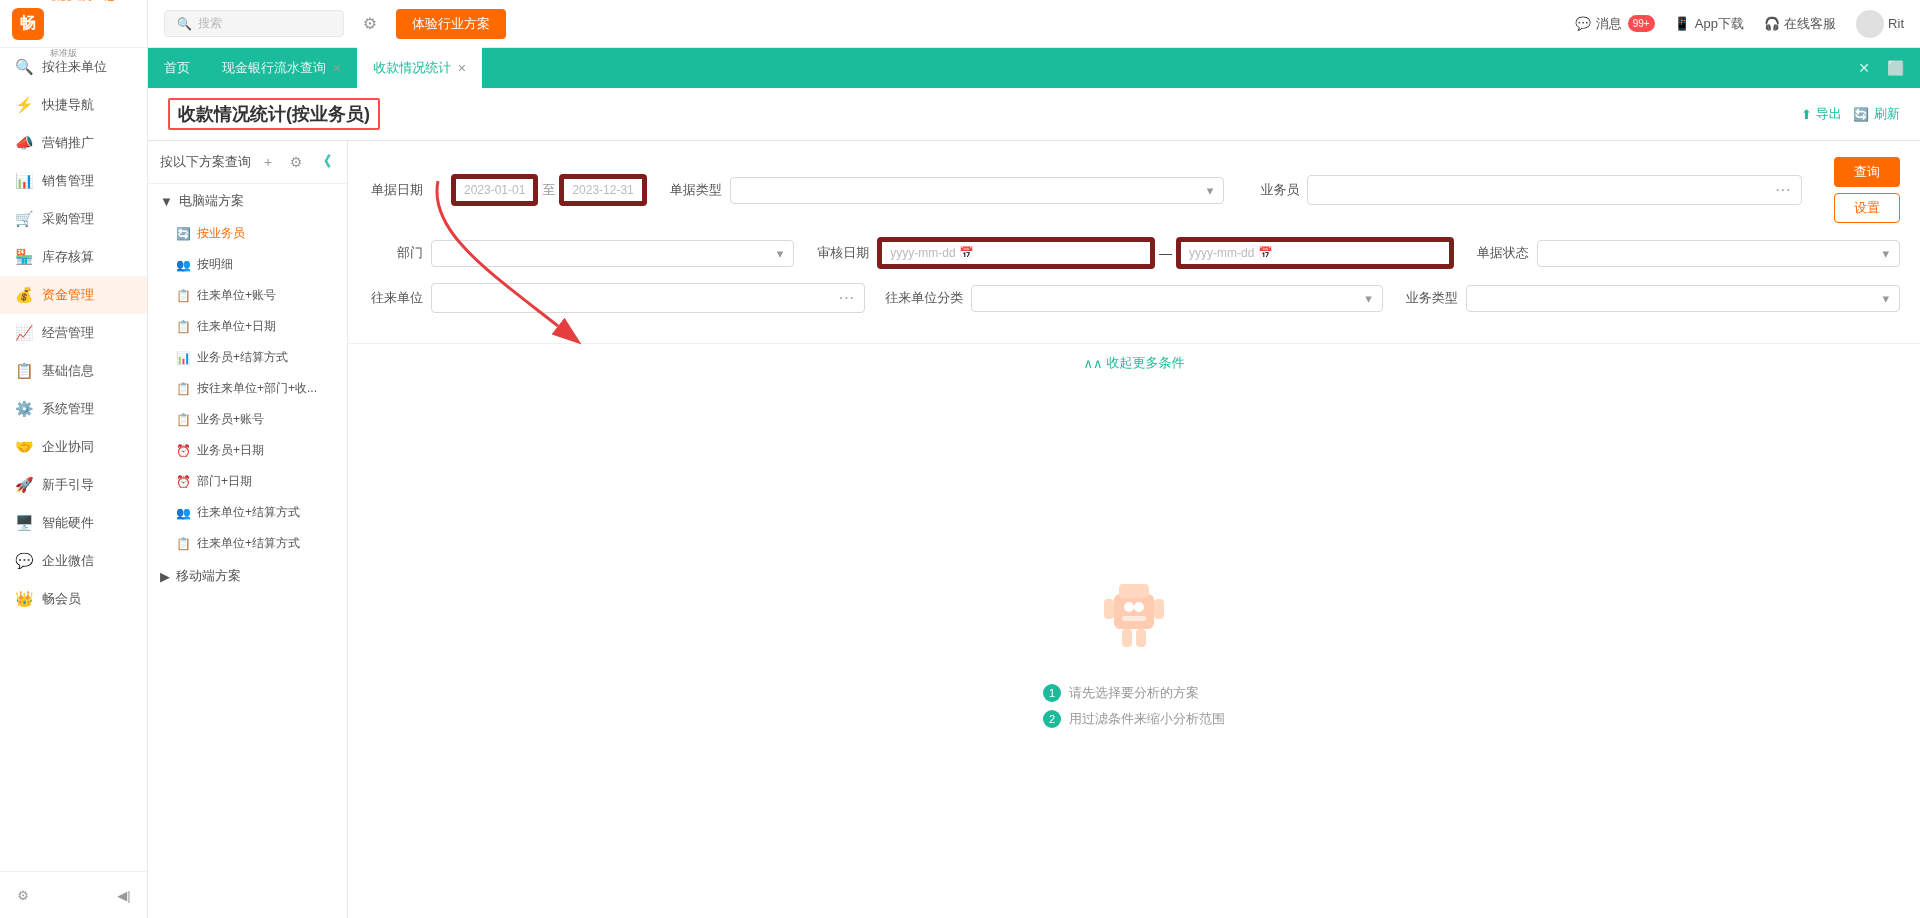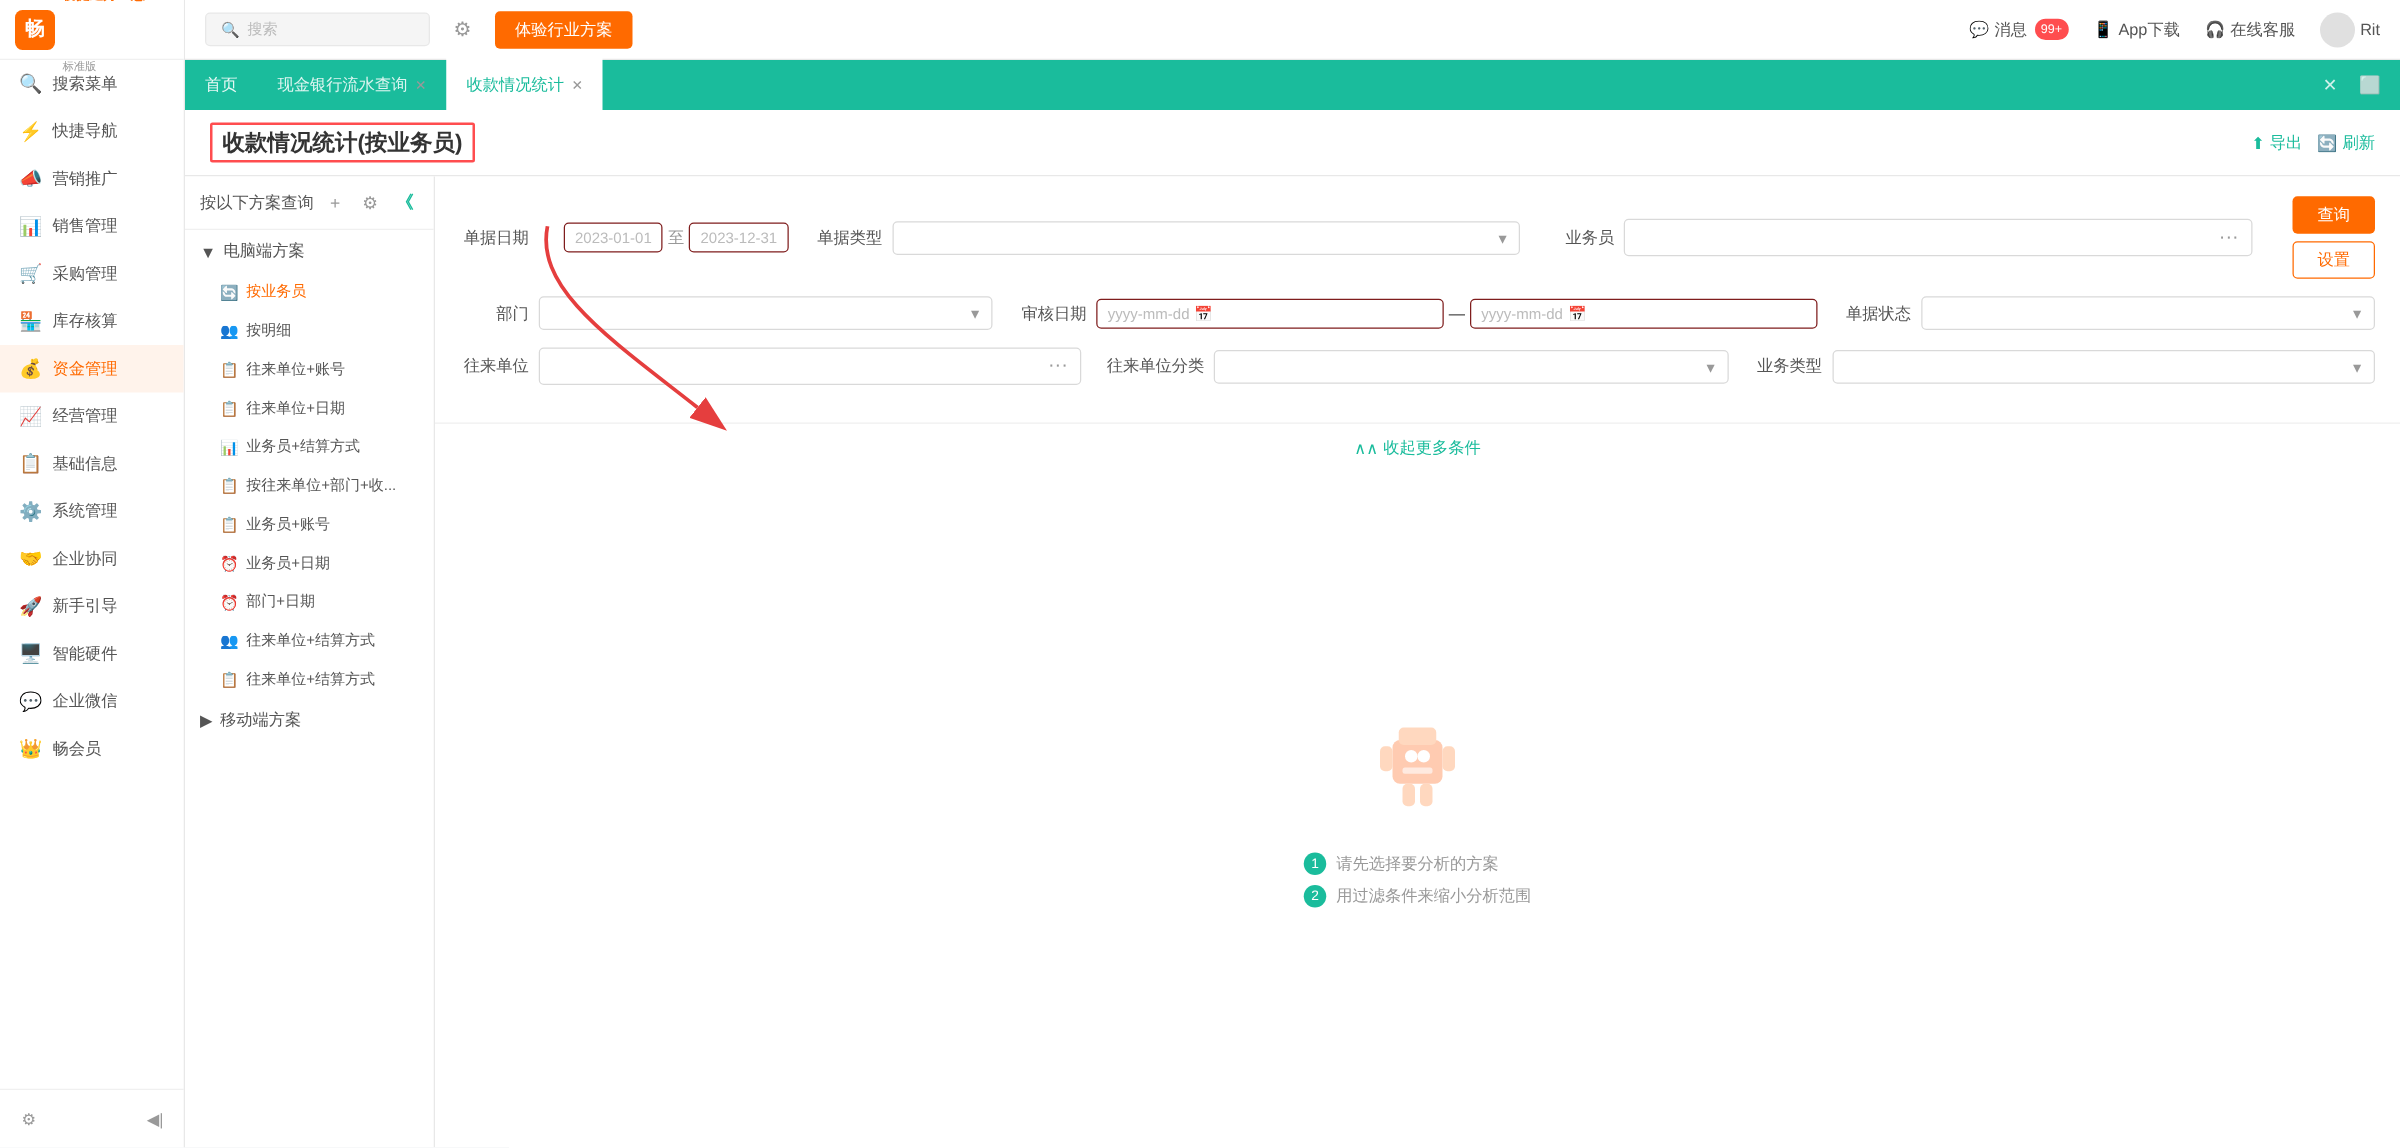--- a/index.html
+++ b/index.html
@@ -64,21 +64,21 @@
     
     .filter-area { flex: 1; background: #fff; overflow-y: auto; display: flex; flex-direction: column; }
     .filter-form { padding: 16px 20px; }
     .filter-row { display: flex; align-items: center; margin-bottom: 14px; gap: 20px; }
     .filter-field { display: flex; align-items: center; gap: 8px; flex: 1; }
     .filter-label { color: #555; font-size: 13px; white-space: nowrap; min-width: 55px; text-align: right; }
     .filter-input { flex: 1; border: 1px solid #d9d9d9; border-radius: 4px; padding: 5px 10px; font-size: 13px; color: #333; display: flex; align-items: center; justify-content: space-between; cursor: pointer; min-width: 120px; }
     .filter-input .arrow { color: #999; }
     .filter-date-btn { padding: 3px 8px; border: 1px solid #d9d9d9; border-radius: 4px; font-size: 12px; cursor: pointer; color: #555; }
     .filter-date-btn.active { background: #ff6a00; color: #fff; border-color: #ff6a00; }
-    .filter-date-input { border: 1px solid #7f1d1d; border-radius: 4px; padding: 4px 8px; font-size: 12px; color: #bbb; display: flex; align-items: center; gap: 4px; }
+    .filter-date-input { border: 5px solid #7f1d1d; border-radius: 4px; padding: 4px 8px; font-size: 12px; color: #bbb; display: flex; align-items: center; gap: 4px; }
     .date-sep { color: #999; }
     .btn-query { background: #ff6a00; color: #fff; border: none; border-radius: 4px; padding: 6px 20px; font-size: 13px; cursor: pointer; }
     .btn-settings { background: #fff; color: #ff6a00; border: 1px solid #ff6a00; border-radius: 4px; padding: 5px 16px; font-size: 13px; cursor: pointer; }
     .filter-actions { display: flex; flex-direction: column; gap: 6px; padding-left: 12px; }
     .collapse-bar { display: flex; align-items: center; justify-content: center; padding: 10px; color: #1abc9c; font-size: 13px; cursor: pointer; border-top: 1px solid #f0f0f0; gap: 4px; }
 
     
     .empty-area { flex: 1; display: flex; flex-direction: column; align-items: center; justify-content: center; padding: 40px; }
     .empty-steps { list-style: none; margin-top: 20px; }
     .empty-steps li { display: flex; align-items: center; gap: 8px; margin-bottom: 8px; color: #999; font-size: 13px; }
@@ -96,21 +96,21 @@
   <div class="sidebar-logo">
     <div class="logo-icon">畅</div>
     <div style="margin-left:6px;">
       <div style="font-size:11px;color:#ff6a00;font-weight:bold;">畅捷通好生意</div>
       <div style="font-size:9px;color:#999;margin-top:44px;">标准版</div>
     </div>
   </div>
   <div class="sidebar-nav">
     <div class="sidebar-item">
       <span class="nav-icon">🔍</span>
-      <span class="nav-label">搜索菜单</span>
+      <span class="nav-label">按往来单位</span>
     </div>
     <div class="sidebar-item">
       <span class="nav-icon">⚡</span>
       <span class="nav-label">快捷导航</span>
     </div>
     <div class="sidebar-item">
       <span class="nav-icon">📣</span>
       <span class="nav-label">营销推广</span>
     </div>
     <div class="sidebar-item">

